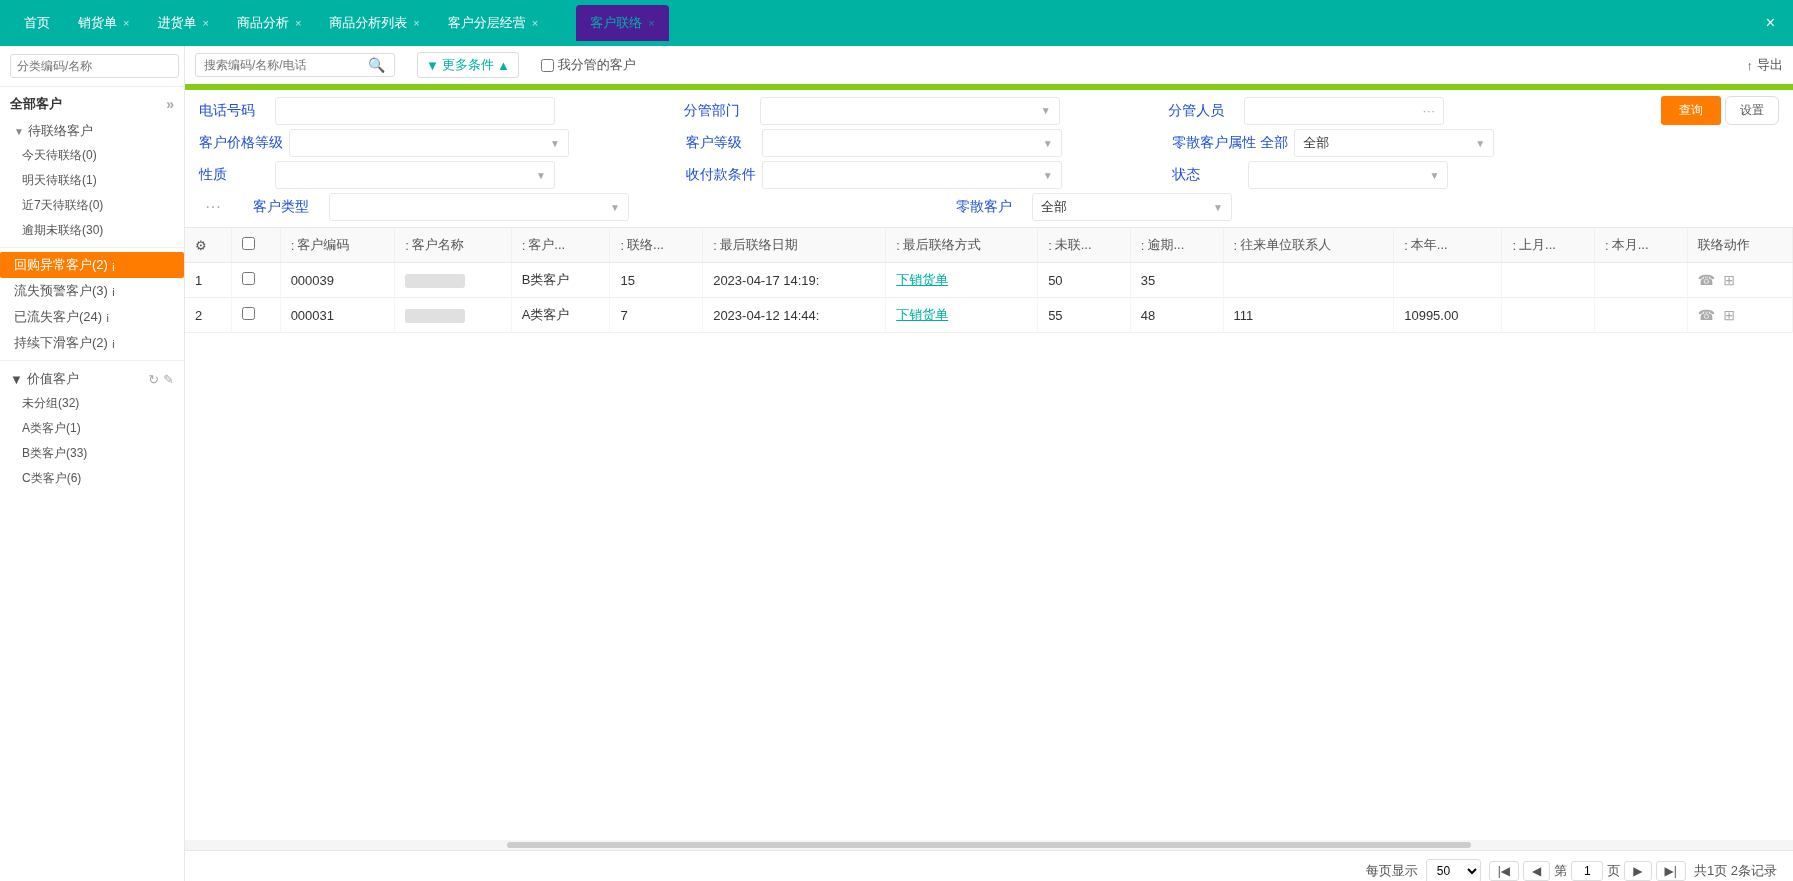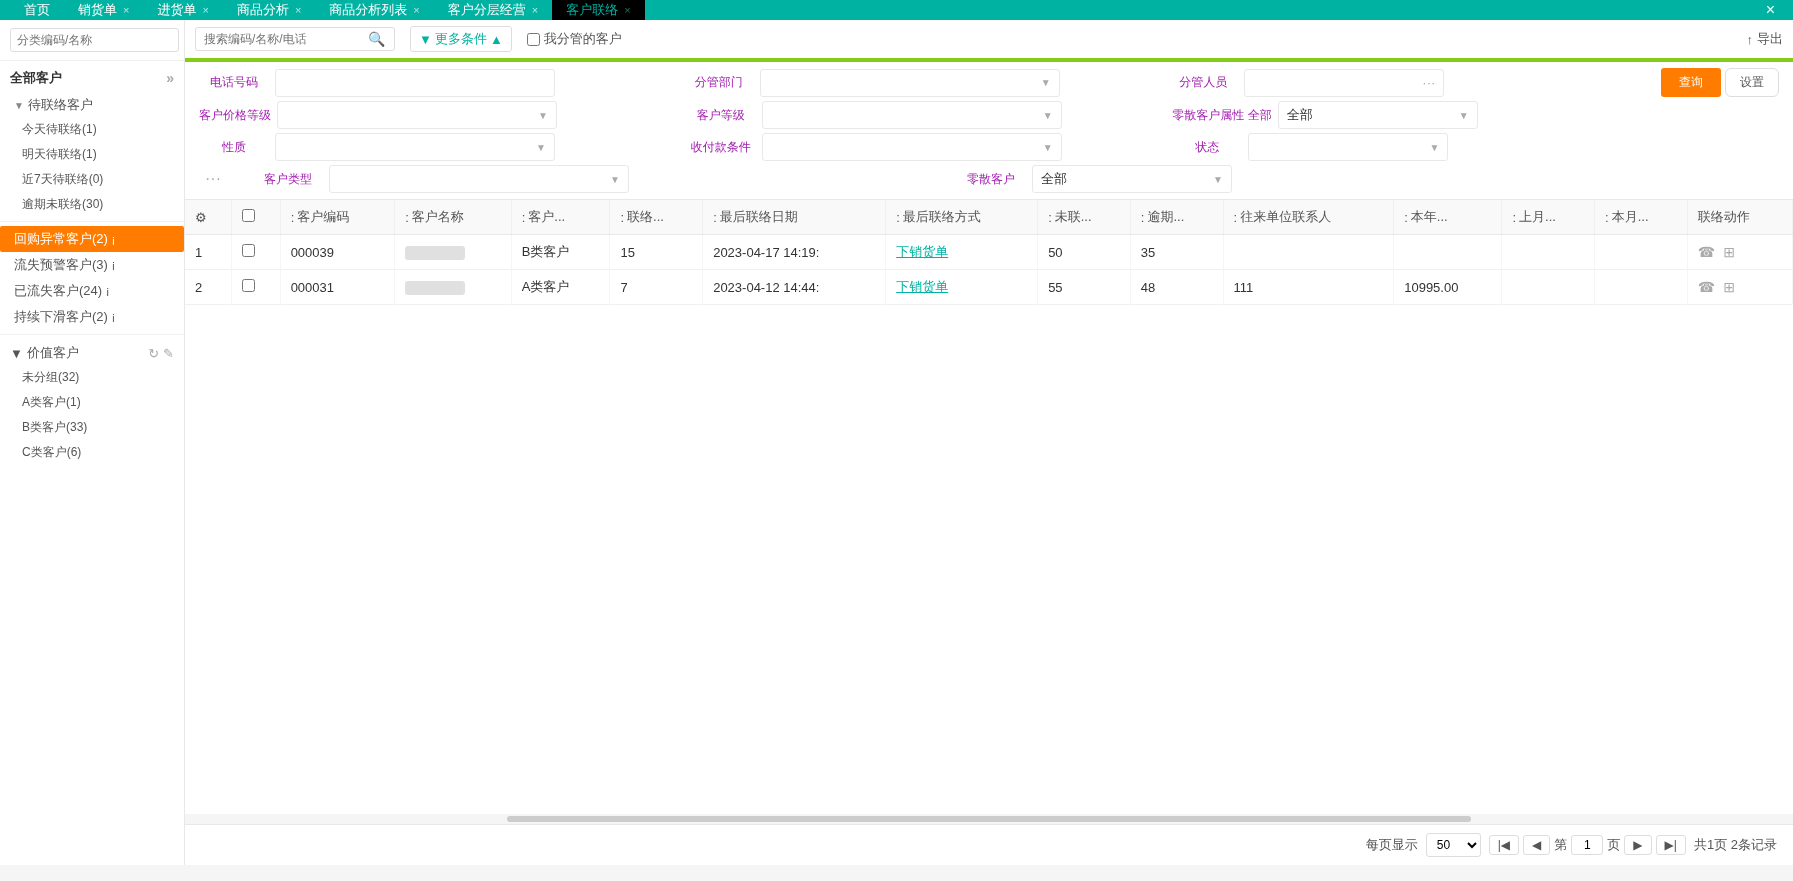--- a/index.html
+++ b/index.html
@@ -1,40 +1,41 @@
 <!DOCTYPE html>
 <html><head>
   <meta charset="utf-8">
   <style>
     * { box-sizing: border-box; margin: 0; padding: 0; font-family: 'Microsoft YaHei', Arial, sans-serif; font-size: 13px; }
     body { background: #f5f5f5; overflow: hidden; width: 1793px; height: 881px; }
 
     
     .top-nav {
       background: #00b2a2;
-      height: 20px;
+      height: 46px;
       display: flex;
       align-items: center;
       padding: 0 10px;
       color: #fff;
     }
     .top-nav .nav-item {
       padding: 0 14px;
       height: 36px;
       display: flex;
       align-items: center;
       cursor: pointer;
       font-size: 13px;
       color: #fff;
       white-space: nowrap;
     }
     .top-nav .nav-item.active {
-      background: #000000;
+      background: #4c1d95;
       color: #00b2a2;
       border-radius: 4px 4px 0 0;
+      margin-left: 24px;
     }
     .top-nav .nav-item .close-x {
       margin-left: 6px;
       font-size: 11px;
       opacity: 0.7;
     }
     .top-nav .spacer { flex: 1; }
     .top-nav .top-close {
       color: #fff;
       cursor: pointer;
@@ -145,26 +146,26 @@
       flex: 1;
       display: flex;
       flex-direction: column;
       background: #f5f5f5;
       overflow: hidden;
     }
 
     
     .filter-bar {
       background: #fff;
-      border-bottom: 4px solid #84cc16;
+      border-bottom: 6px solid #84cc16;
       padding: 6px 10px;
       display: flex;
       align-items: center;
       flex-wrap: wrap;
-      gap: 15px;
+      gap: 22px;
     }
     .search-input-wrap {
       display: flex;
       align-items: center;
       border: 1px solid #ddd;
       border-radius: 3px;
       padding: 3px 8px;
       background: #fff;
       min-width: 200px;
     }
@@ -220,25 +221,25 @@
     }
     .adv-filter-row:last-child { margin-bottom: 0; }
     .filter-field {
       display: flex;
       align-items: center;
       gap: 6px;
       flex: 1;
       min-width: 0;
     }
     .filter-label {
-      color: #a21caf;
-      font-size: 12px;
+      color: #1d4ed8;
+      font-size: 14px;
       white-space: nowrap;
       min-width: 70px;
-      text-align: center;
+      text-align: left;
     }
     .filter-select {
       flex: 1;
       border: 1px solid #e8e8e8;
       border-radius: 3px;
       padding: 4px 8px;
       font-size: 12px;
       color: #333;
       background: #fff;
       cursor: pointer;
@@ -458,21 +459,21 @@
     </div>
     <div class="sidebar-section-header">
       <span>全部客户</span>
       <span class="collapse-btn">»</span>
     </div>
 
     <div class="sidebar-group-title">
       <span class="arrow">▼</span>
       <span>待联络客户</span>
     </div>
-    <div class="sidebar-item">今天待联络(1)</div>
+    <div class="sidebar-item">今天待联络(0)</div>
     <div class="sidebar-item">明天待联络(1)</div>
     <div class="sidebar-item">近7天待联络(0)</div>
     <div class="sidebar-item">逾期未联络(30)</div>
 
     <div class="sidebar-divider"></div>
 
     <div class="sidebar-item active" style="display:flex;align-items:flex-end;gap:4px;padding-left:14px;">
       <span>回购异常客户(2)</span>
       <span style="font-size:11px;">ℹ</span>
     </div>

